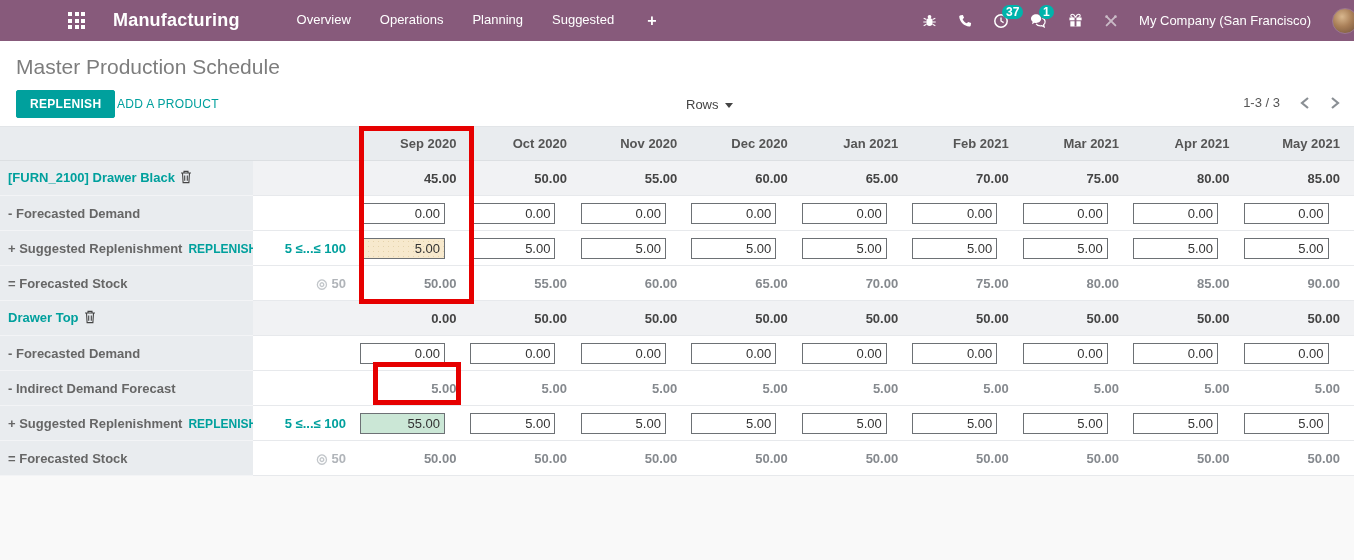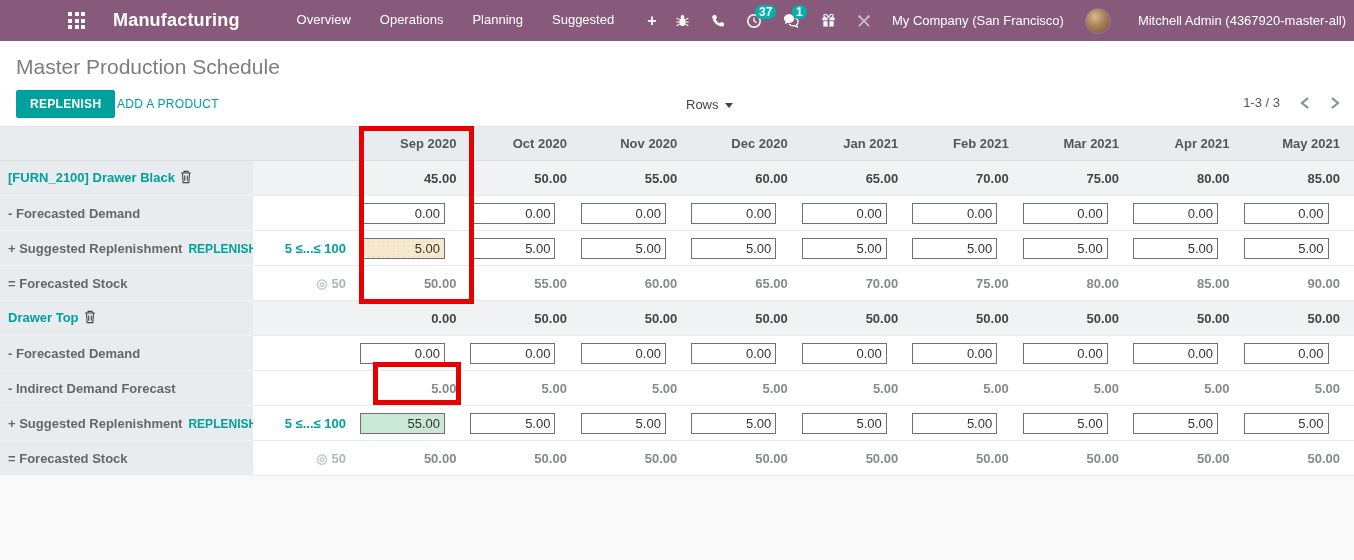--- a/index.html
+++ b/index.html
@@ -177,21 +177,20 @@
           <g stroke="#c9bac6" stroke-width="2.2" stroke-linecap="round">
             <line x1="3" y1="3" x2="13" y2="13"></line>
             <line x1="13" y1="3" x2="3" y2="13"></line>
           </g>
           <circle cx="3" cy="3" r="1.6" fill="#c9bac6"></circle>
           <circle cx="13" cy="3" r="1.6" fill="#c9bac6"></circle>
         </svg>
     </span>
     <span class="nav-company">My Company (San Francisco)</span>
     <span class="avatar"></span>
-    <span class="nav-user" style="margin-left:18px">Mitchell Admin (4367920-master-all)</span>
   </div>
 </div>
 
 <div class="header-area">
   <div class="page-title">Master Production Schedule</div>
   <button class="btn-replenish">REPLENISH</button>
   <span class="link-add">ADD A PRODUCT</span>
   <div class="rows-dd">
     <span>Rows</span>
     <span class="caret-down"></span>

